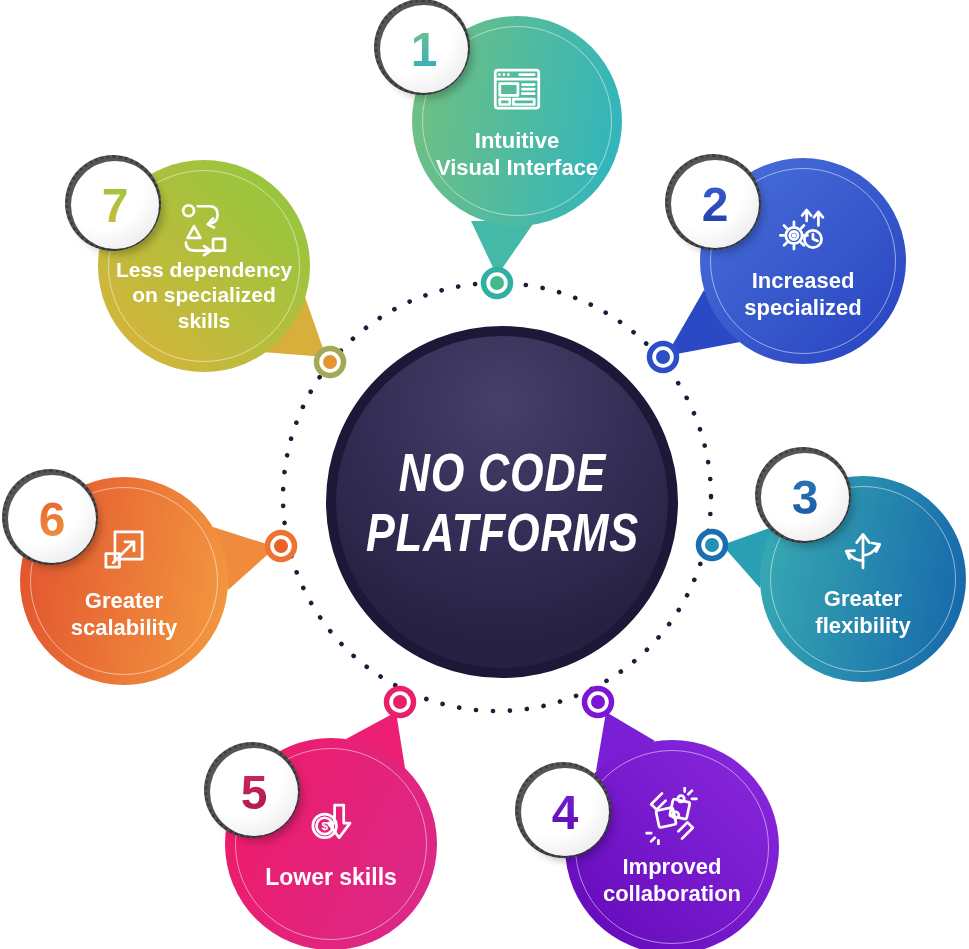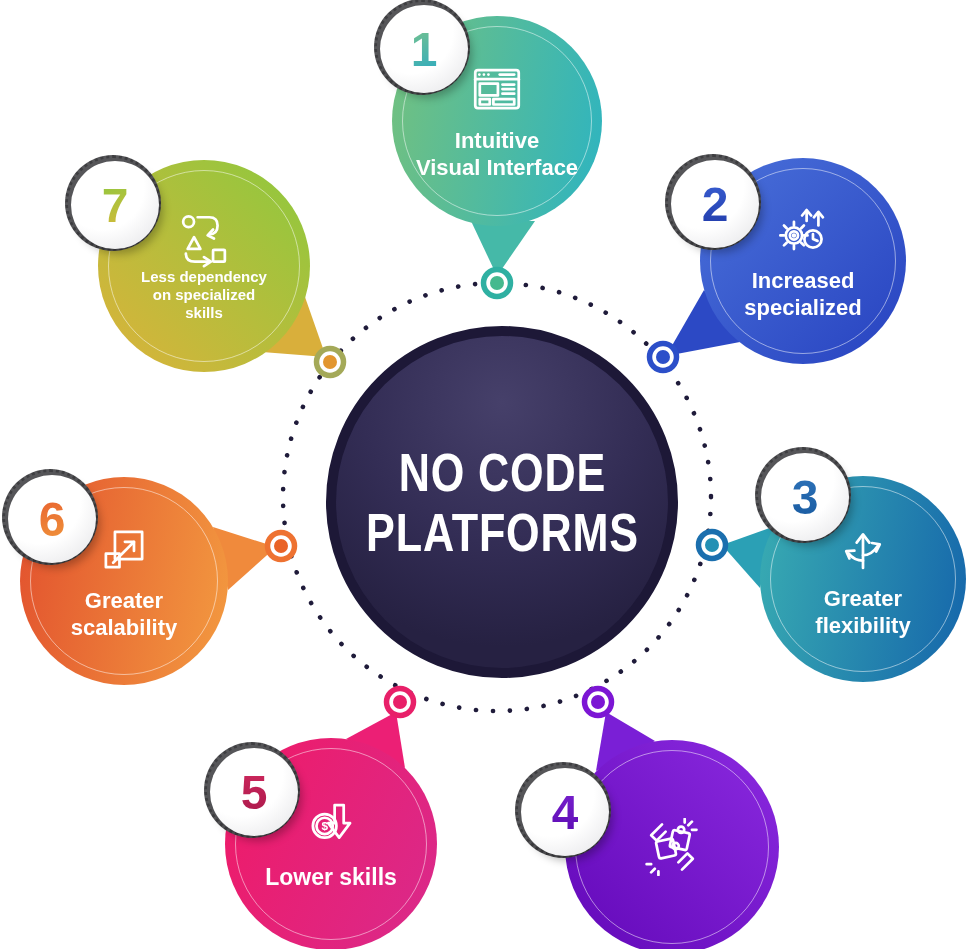--- a/index.html
+++ b/index.html
@@ -7,35 +7,35 @@
          font-family:"Liberation Sans",sans-serif;}
   svg.deco{position:absolute;left:0;top:0;z-index:1;}
 
   
   .bubble{position:absolute;border-radius:50%;z-index:2;display:flex;flex-direction:column;
           align-items:center;justify-content:center;text-align:center;color:#fff;}
   .inner-ring{position:absolute;inset:10px;border:1.6px solid rgba(255,255,255,.5);border-radius:50%;}
   .label{font-weight:700;font-size:22px;line-height:1.22;white-space:pre-line;margin-top:9px;}
   .icon{width:60px;height:58px;display:block;}
 
-  .b1{left:392px;top:16px;width:210px;height:210px;background:linear-gradient(100deg,#74c17e,#2db4c1);}
+  .b1{left:412px;top:16px;width:210px;height:210px;background:linear-gradient(100deg,#74c17e,#2db4c1);}
   .b2{left:700px;top:158px;width:206px;height:206px;background:linear-gradient(135deg,#4a71da,#2742c0);}
   .b3{left:760px;top:476px;width:206px;height:206px;background:linear-gradient(100deg,#39adb2,#1565ab);}
   .b4{left:565px;top:740px;width:214px;height:214px;background:linear-gradient(225deg,#8b2ae0,#6208b8);}
   .b5{left:225px;top:738px;width:212px;height:212px;background:linear-gradient(115deg,#f01a66,#d92a8c);}
   .b6{left:20px;top:477px;width:208px;height:208px;background:linear-gradient(100deg,#e2512e,#f39b40);}
   .b7{left:98px;top:160px;width:212px;height:212px;background:linear-gradient(45deg,#ddb23a,#8cc93e);}
   .b5 .label{font-size:23px;}
-  .b7 .label{font-size:15px;margin-top:0;}
+  .b7 .label{font-size:21px;margin-top:0;}
 
   
   .center-circle{position:absolute;left:326px;top:326px;width:352px;height:352px;border-radius:50%;z-index:2;
     background:radial-gradient(circle at 50% 20%,#46406a 0%,#332d55 45%,#262142 78%);
     border:10px solid #1d1837;box-sizing:border-box;
-    display:flex;align-items:center;justify-content:center;}
+    display:flex;align-items:center;justify-content:center;font-style:italic;}
   .center-title{color:#ffffff;font-size:54px;font-weight:700;line-height:1.12;letter-spacing:1px;
     text-align:center;white-space:pre-line;transform:scaleX(.8);}
 
   
   .badge{position:absolute;width:100px;height:100px;z-index:3;}
   .badge-gray{position:absolute;inset:2px;border-radius:50%;background:#57575a;border:3px dotted #3e3e41;}
   .badge-white{position:absolute;left:8px;top:8px;width:88px;height:88px;border-radius:50%;
     background:radial-gradient(circle at 35% 30%,#ffffff 50%,#ececee 82%,#dcdcde 100%);
     box-shadow:4px 5px 9px rgba(0,0,0,.28);display:flex;align-items:center;justify-content:center;}
   .num{font-size:48px;font-weight:700;-webkit-background-clip:text;background-clip:text;color:transparent;}
@@ -158,20 +158,22 @@
         </g>
       <circle cx="36" cy="31" r="3.5"></circle>
       <g transform="rotate(12 41 25)">
           <rect x="31" y="15" width="19" height="19" rx="2"></rect>
         </g>
       <circle cx="42" cy="13" r="3.5"></circle>
       <path d="M55 45 L43 57 M49 39 L39 49 M55 45 L49 39"></path>
       <path d="M50 8 L54 4 M54 13 H59 M46 5 V1"></path>
       <path d="M13 56 L9 60 M9 51 H4 M17 59 V63"></path>
     </svg>
+    <div class="label">Improved
+collaboration</div>
   </div>
 
   <div class="bubble b5">
     <div class="inner-ring"></div>
     <svg class="icon" viewBox="0 0 64 64" fill="none" stroke="#fff" stroke-width="3" stroke-linecap="round" stroke-linejoin="round">
       <path d="M36 10 H46 V30 H53 L41 46 L29 30 H36 Z"></path>
       <circle cx="25" cy="33" r="13" fill="#00000000"></circle>
       <circle cx="25" cy="33" r="9"></circle>
       <text x="25" y="37.5" font-size="13" font-weight="bold" fill="#fff" stroke="none" text-anchor="middle" font-family="Liberation Sans, sans-serif">$</text>
     </svg>

